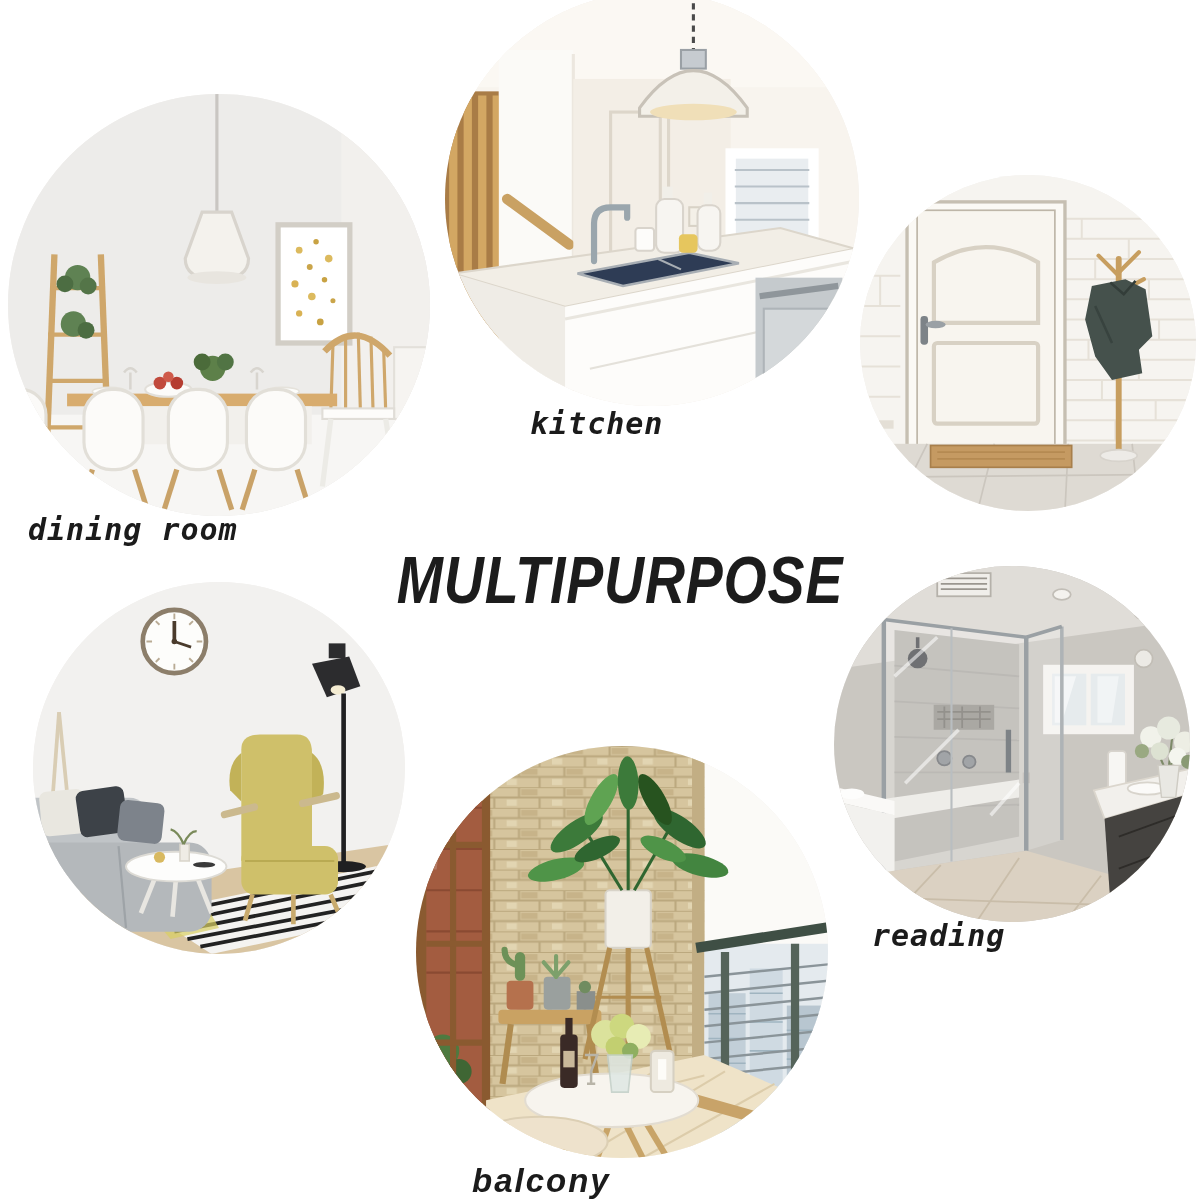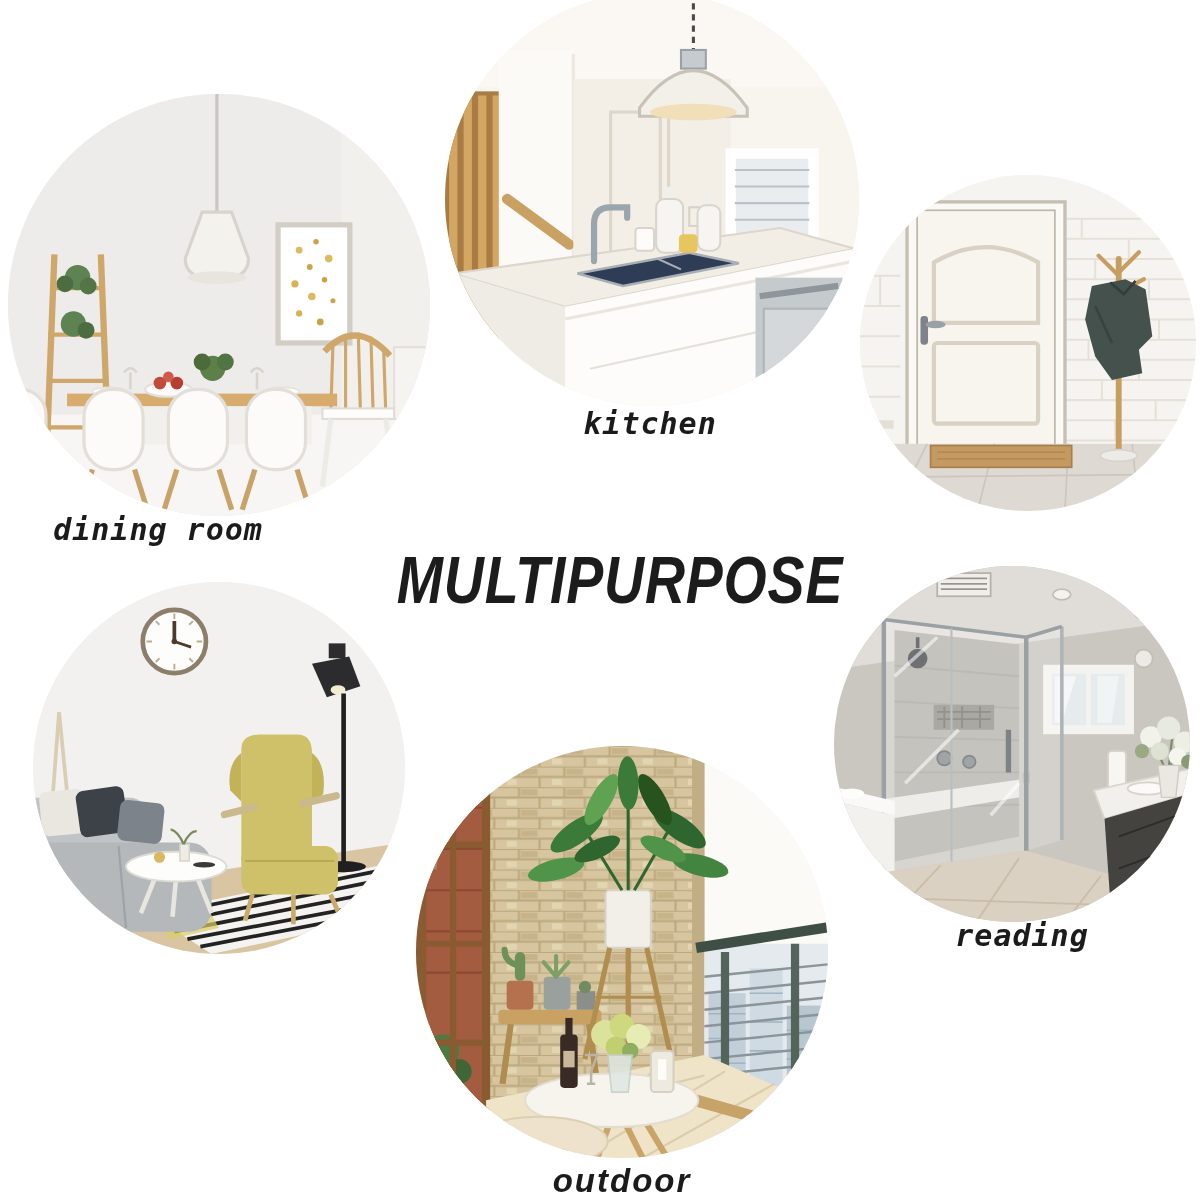--- a/index.html
+++ b/index.html
@@ -6,21 +6,21 @@
   .canvas{position:absolute;inset:0;width:1200px;height:1200px;}
   .circle{position:absolute;border-radius:50%;overflow:hidden;background:#f2f0ed;}
   .circle svg{display:block;width:100%;height:100%;}
   #c-dining  {left:8px;   top:94px;  width:422px;height:422px;}
   #c-kitchen {left:445px; top:-8px;  width:414px;height:414px;}
   #c-door    {left:860px; top:175px; width:336px;height:336px;}
   #c-reading {left:33px;  top:582px; width:372px;height:372px;}
   #c-balcony {left:416px; top:746px; width:412px;height:412px;}
   #c-bath    {left:834px; top:566px; width:356px;height:356px;}
   .room-label{position:absolute;font-family:"DejaVu Sans Mono",monospace;font-weight:bold;font-style:italic;
-    font-size:30px;letter-spacing:1px;color:#1b1b1b;text-align:center;white-space:nowrap;}
+    font-size:30px;letter-spacing:1px;color:#1b1b1b;text-align:left;white-space:nowrap;}
   .room-label.sans{font-family:"Liberation Sans",sans-serif;font-size:33px;letter-spacing:2px;}
   #l-dining {left:28px;  top:512px;  width:260px;}
   #l-kitchen{left:530px; top:406px;  width:240px;}
   #l-door   {left:868px; top:514px;  width:300px;}
   #l-reading{left:68px;  top:946px;  width:300px;}
   #l-bath   {left:872px; top:918px;  width:300px;}
   #l-balcony{left:472px; top:1162px; width:300px;}
   .title{position:absolute;left:330px;top:542px;width:580px;text-align:center;
     font-family:"Liberation Sans",sans-serif;font-weight:bold;font-style:italic;
     font-size:66px;color:#1c1c1c;letter-spacing:1px;white-space:nowrap;
@@ -586,19 +586,19 @@
           <circle cx="173" cy="104" r="4" fill="#9aa982"></circle>
         <circle cx="199" cy="110" r="4" fill="#8a9a74"></circle>
         <path d="M182 112 L194 112 L192 130 L184 130 Z" fill="#e9e8e3" stroke="#cfccc4" stroke-width="0.8"></path>
       </g>
     </svg>
   </div>
 
   <div class="room-label" id="l-dining">dining room</div>
   <div class="room-label" id="l-kitchen">kitchen</div>
   <div class="room-label" id="l-bath">reading</div>
-  <div class="room-label sans" id="l-balcony">outdoor</div>
+  <div class="room-label sans" id="l-balcony">balcony</div>
 
   <div class="title">
     <span>MULTIPURPOSE</span>
   </div>
 
 </div>
 
 </body></html>

